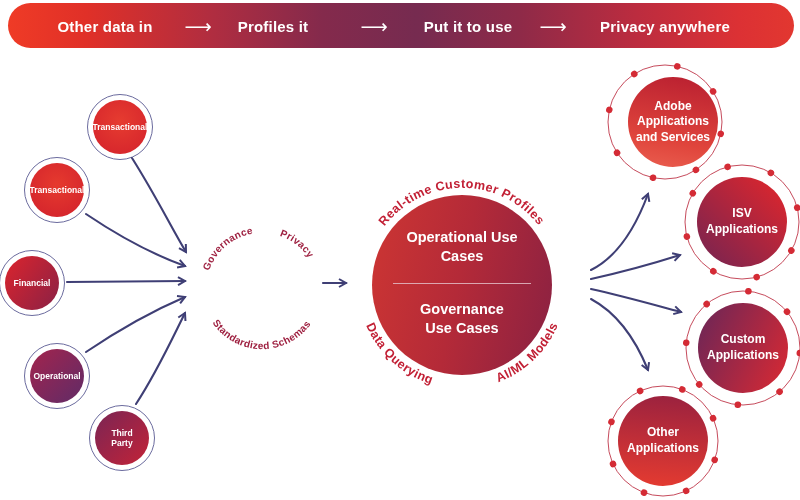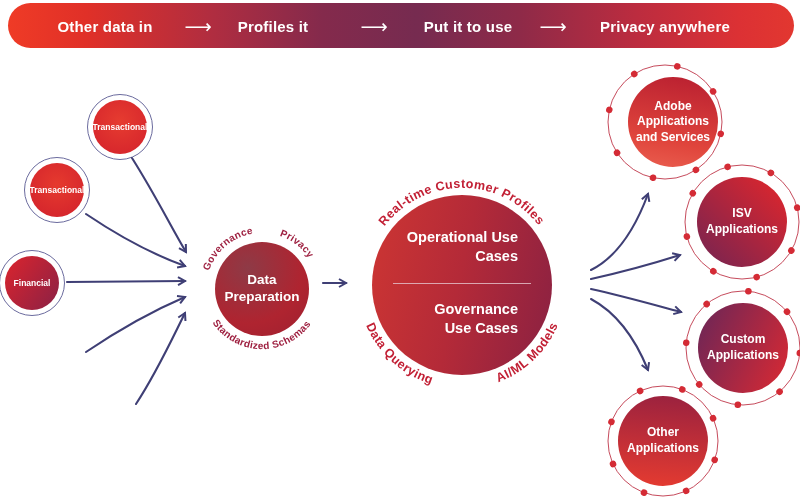--- a/index.html
+++ b/index.html
@@ -76,21 +76,21 @@
   .bigcircle {
     position: absolute;
     left: 372px; top: 195px;
     width: 180px; height: 180px;
     border-radius: 50%;
     background: linear-gradient(102deg, #cc3533 2%, #b42a38 48%, #8a2142 100%);
   }
   .uc-block {
     position: absolute; left: 50%;
     transform: translateX(-50%);
-    width: 112px; text-align: right;
+    width: 112px; text-align: center;
     color: #ffffff; font-weight: bold; font-size: 14.5px; line-height: 1.3;
   }
   .uc-top { top: 33px; }
   .uc-bottom { top: 105px; }
   .uc-divider {
     position: absolute;
     left: 21px; top: 88px;
     width: 138px; height: 1px;
     background: #e3bcc6; opacity: 0.85;
   }
@@ -156,24 +156,27 @@
 
   <div class="source" style="left:87px;top:94px">
     <div class="source-inner src-0">Transactional</div>
   </div>
   <div class="source" style="left:-1px;top:250px">
     <div class="source-inner src-2">Financial</div>
   </div>
   <div class="source" style="left:24px;top:157px">
     <div class="source-inner src-1">Transactional</div>
   </div>
-
-  <div class="prep">
-    <div class="prep-label">Data Preparation</div>
-  </div>
+  <div class="source" style="left:24px;top:343px">
+    <div class="source-inner src-3">Operational</div>
+  </div>
+  <div class="source" style="left:89px;top:405px">
+    <div class="source-inner src-4">Third Party</div>
+  </div>
+
 
   <div class="bigcircle">
     <div class="uc-block uc-top">Operational Use Cases</div>
     <div class="uc-divider"></div>
     <div class="uc-block uc-bottom">Governance Use Cases</div>
   </div>
 
   <div class="dest dest-0" style="left:620px;top:77px">
     <div class="dest-label">Adobe Applications and Services</div>
   </div>

